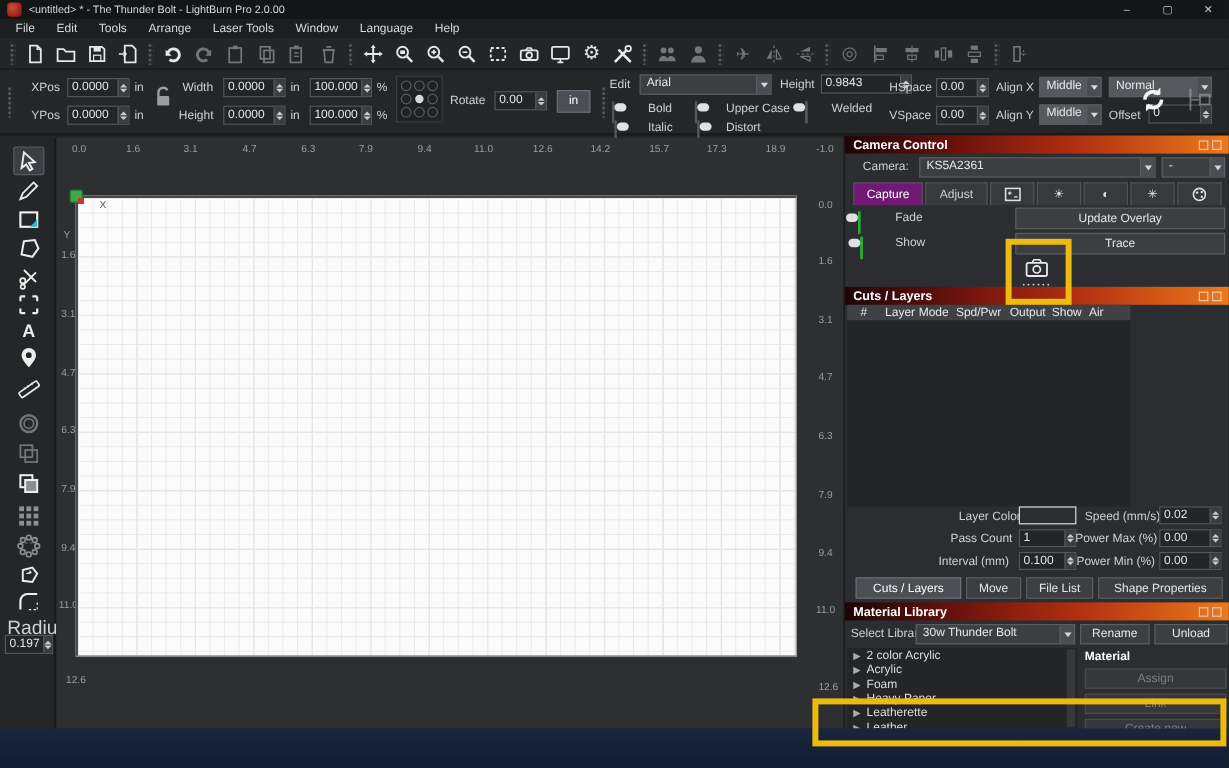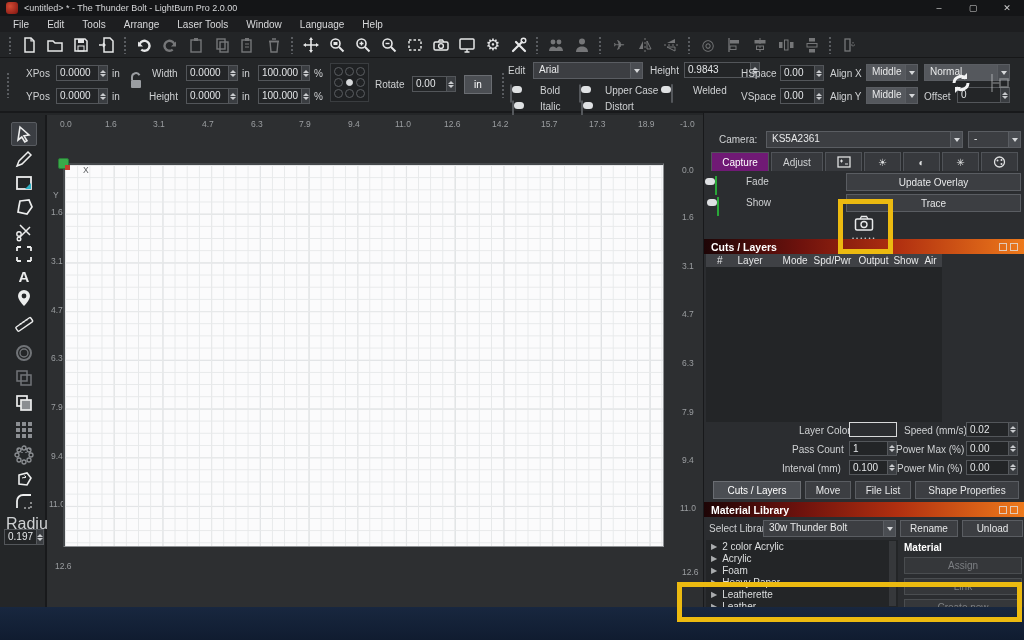--- a/index.html
+++ b/index.html
@@ -562,20 +562,27 @@
 
     <div id="canvas"></div>
     <span class="rul" style="left:36px;top:50px;color:#5a5d60;">X</span>
     <span class="abs" style="left:11px;top:43px;width:11px;height:11px;background:#3aa94a;border:1px solid #2a7a36;border-radius:2px;"></span>
     <span class="abs" style="left:18px;top:50px;width:5px;height:5px;background:#c23b2e;"></span>
   </div>
 
   <div id="dock" class="abs">
 
     
+    <div class="ptitle" style="top:0;">
+      <span>Camera Control</span>
+      <span class="pbtns">
+          <span class="wbox"></span>
+          <span class="wbox"></span>
+        </span>
+    </div>
     <span class="mini abs" style="left:15px;top:21px;">Camera:</span>
     <div class="dd abs" style="left:62px;top:18px;width:197px;">
         <span class="v">KS5A2361</span>
         <span class="ar"></span>
       </div>
     <div class="dd abs" style="left:264px;top:18px;width:53px;">
         <span class="v">-</span>
         <span class="ar"></span>
       </div>
     <div class="tab active abs" style="left:7px;top:39px;width:58px;">Capture</div>
@@ -614,21 +621,21 @@
     <div class="ptitle" style="top:126px;">
       <span>Cuts / Layers</span>
       <span class="pbtns">
           <span class="wbox"></span>
           <span class="wbox"></span>
         </span>
     </div>
     <div class="abs" style="left:2px;top:141px;width:236px;height:13px;background:#3f4145;display:flex;align-items:center;">
       <span class="hdr" style="margin-left:11px;">#</span>
       <span class="hdr" style="margin-left:15px;">Layer</span>
-      <span class="hdr" style="margin-left:20px;">Mode</span>
+      <span class="hdr" style="margin-left:3px;">Mode</span>
       <span class="hdr" style="margin-left:6px;">Spd/Pwr</span>
       <span class="hdr" style="margin-left:7px;">Output</span>
       <span class="hdr" style="margin-left:5px;">Show</span>
       <span class="hdr" style="margin-left:6px;">Air</span>
     </div>
     <div class="abs" style="left:2px;top:154px;width:236px;height:155px;background:#232527;"></div>
     
     
     
     

